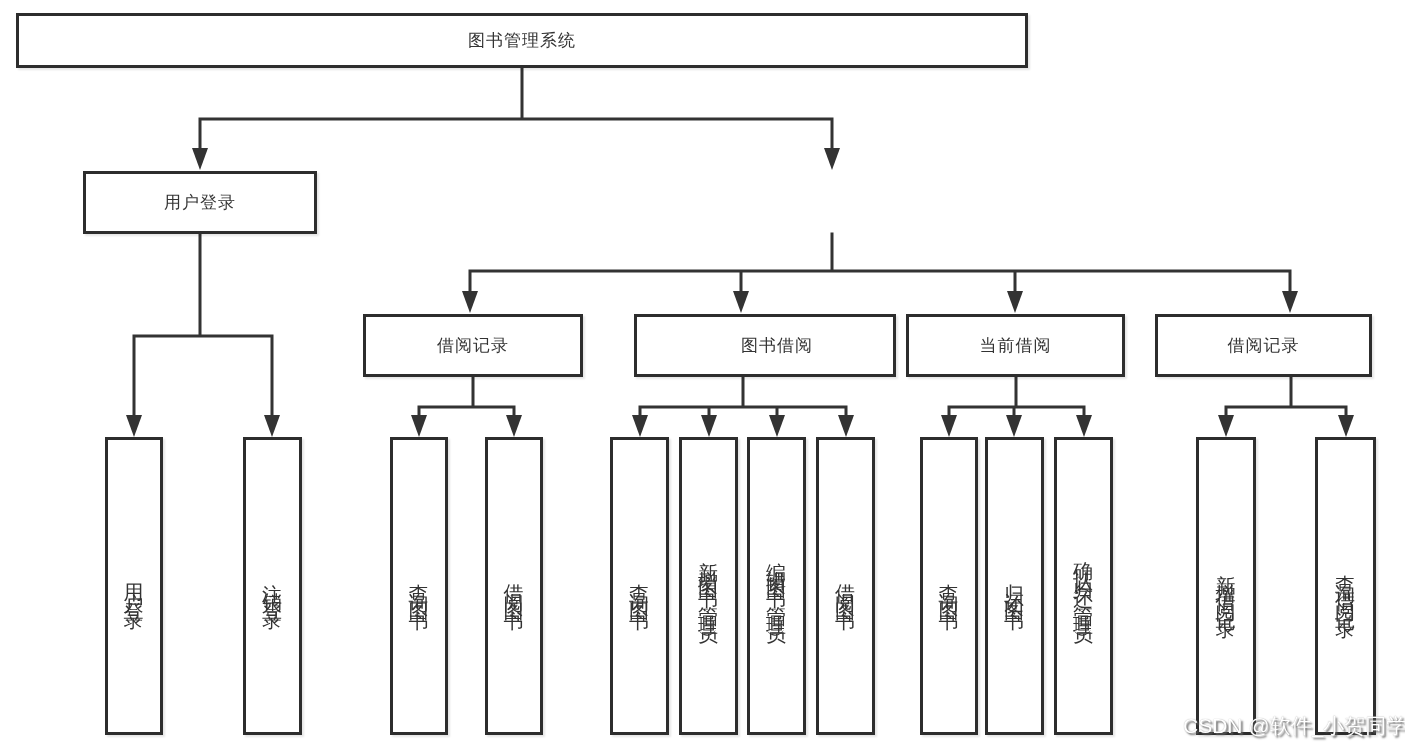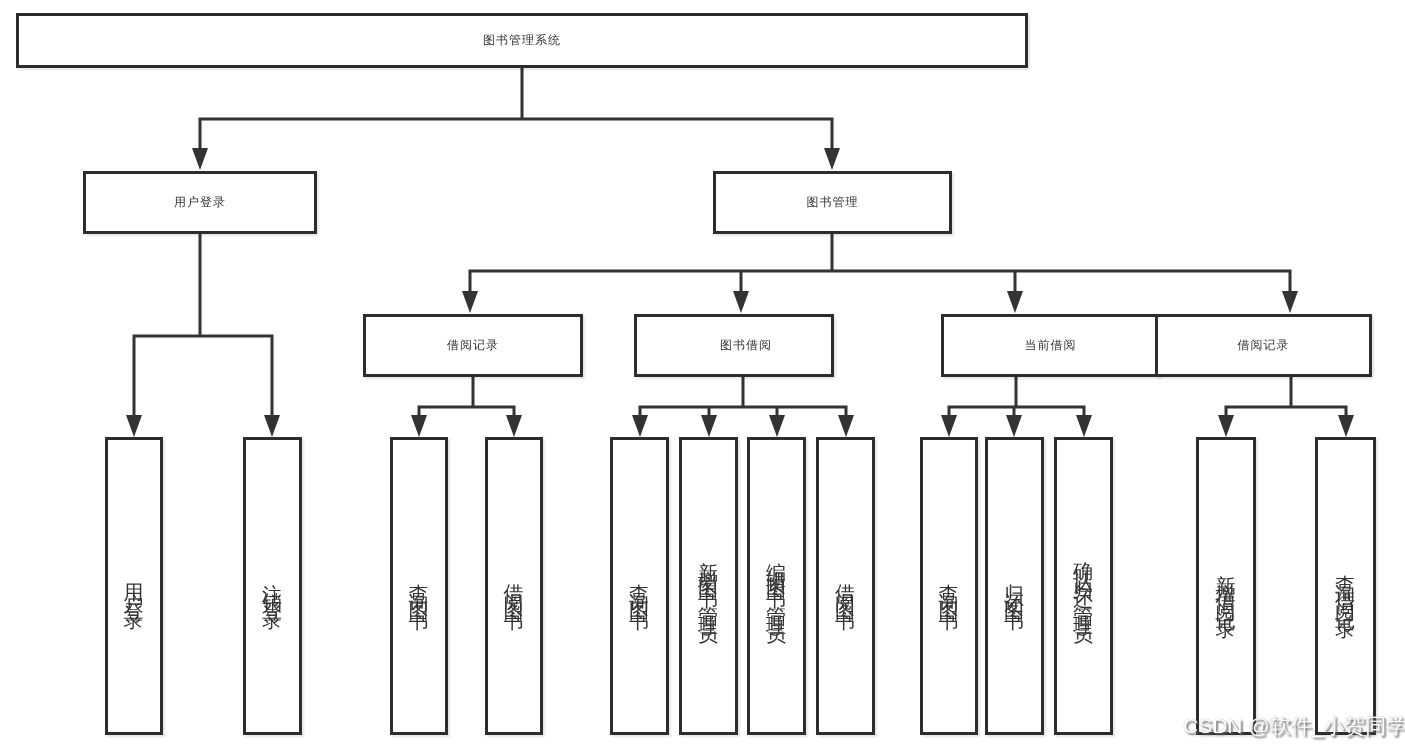--- a/index.html
+++ b/index.html
@@ -11,21 +11,21 @@
     overflow:hidden;
   }
   .stage svg{position:absolute;left:0;top:0;}
   .node{
     position:absolute;
     box-sizing:border-box;
     background:#ffffff;
     border:3px solid #2d2d2d;
     color:#333333;
     display:flex;align-items:center;justify-content:center;
-    font-size:12px;
+    font-size:17px;
     box-shadow:2px 2px 2px rgba(0,0,0,0.10);
     z-index:2;
   }
   .hnode{height:63px;letter-spacing:1px;white-space:nowrap;}
   .root{height:55px;}
   .vnode{
     top:437px;height:298px;
     writing-mode:vertical-lr;
     letter-spacing:0.45em;
     font-size:20px;
@@ -94,25 +94,24 @@
     <g>
       <path class="cline" d="M1291 377 V407 M1226 407 H1346 M1226 407 V419 M1346 407 V419"></path>
       <polygon class="ahead" points="1218,415 1234,415 1226,437"></polygon>
       <polygon class="ahead" points="1338,415 1354,415 1346,437"></polygon>
     </g>
   </svg>
 
   <div class="node hnode root" style="left:16px;top:13px;width:1012px;">图书管理系统</div>
 
   <div class="node hnode" style="left:83px;top:171px;width:234px;">用户登录</div>
-  <div class="node hnode" style="left:713px;top:171px;width:239px;">图书管理</div>
 
   <div class="node hnode" style="left:363px;top:314px;width:220px;">借阅记录</div>
-  <div class="node hnode" style="left:634px;top:314px;width:200px;padding-left:24px;">图书借阅</div>
-  <div class="node hnode" style="left:941px;top:314px;width:219px;">当前借阅</div>
+  <div class="node hnode" style="left:634px;top:314px;width:262px;padding-left:24px;">图书借阅</div>
+  <div class="node hnode" style="left:906px;top:314px;width:219px;">当前借阅</div>
   <div class="node hnode" style="left:1155px;top:314px;width:217px;">借阅记录</div>
 
   <div class="node vnode" style="left:105px;width:58px;">用户登录</div>
   <div class="node vnode" style="left:243px;width:59px;">注销登录</div>
 
   <div class="node vnode" style="left:390px;width:58px;">查询图书</div>
   <div class="node vnode" style="left:485px;width:58px;">借阅图书</div>
 
   <div class="node vnode" style="left:610px;width:59px;">查询图书</div>
   <div class="node vnode" style="left:679px;width:59px;">新增图书（管理员）</div>

